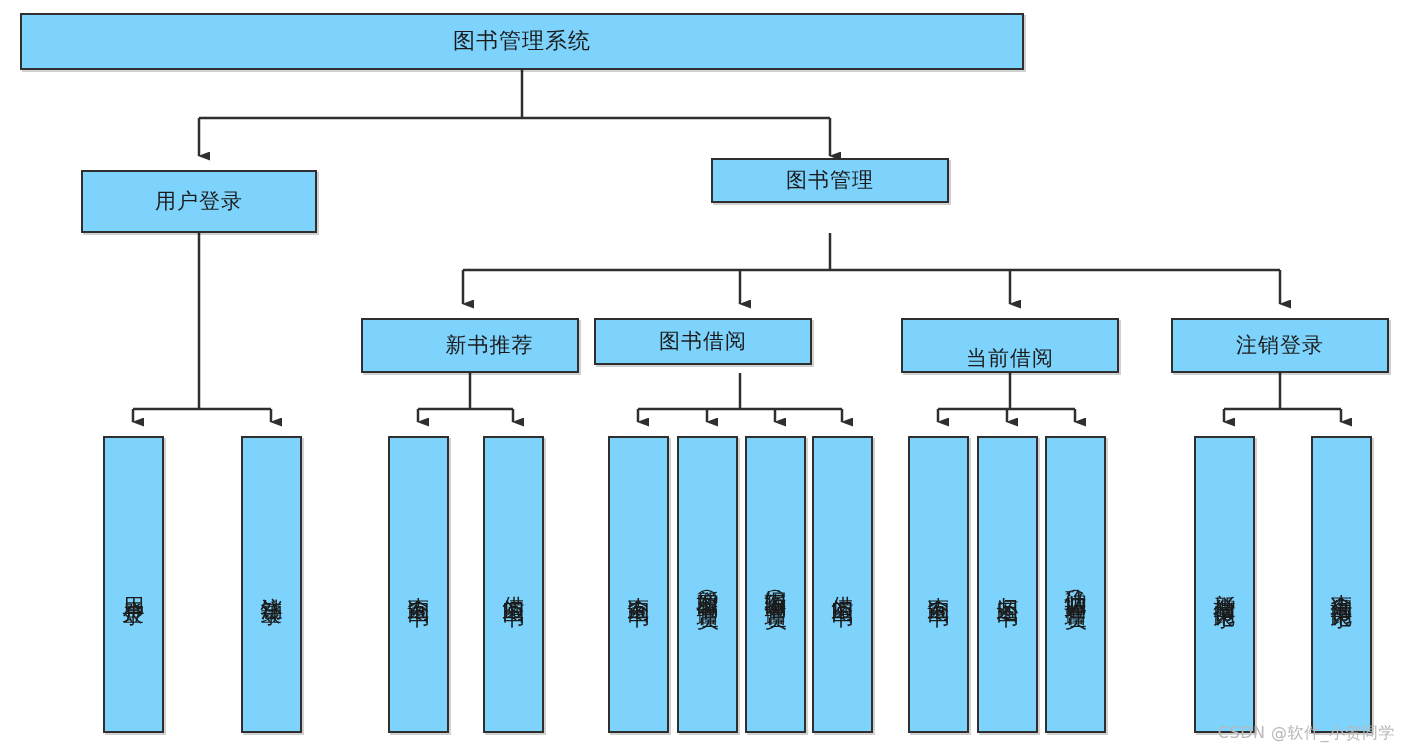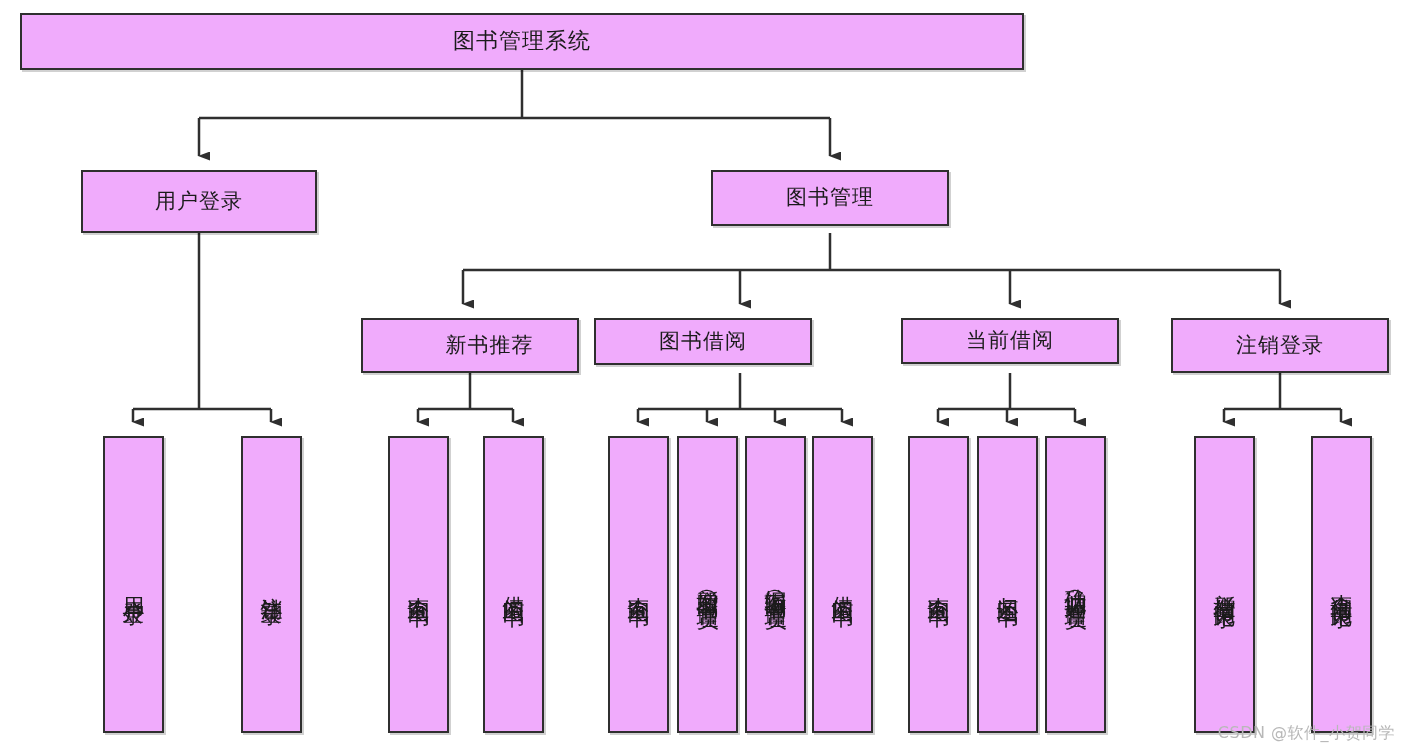--- a/index.html
+++ b/index.html
@@ -8,21 +8,21 @@
     background:#ffffff;
     font-family:"DejaVu Sans","Liberation Sans",sans-serif;
     overflow:hidden;
   }
   #stage{position:relative;width:1405px;height:747px;}
   svg.wires{position:absolute;left:0;top:0;width:1405px;height:747px;}
 
   .node{
     position:absolute;
     box-sizing:border-box;
-    background:#f0abfc;
+    background:#7dd3fc;
     border:2px solid #2f2f2f;
     box-shadow:2px 2px 0 rgba(0,0,0,0.18);
     display:flex;
     align-items:center;
     justify-content:center;
     color:#1b1b1b;
   }
   .node.h-node .label{
     font-size:21px;
     letter-spacing:1px;
@@ -112,31 +112,31 @@
     </g>
   </svg>
 
   <div class="node root h-node" style="left:20px;top:13px;width:1004px;height:57px;">
     <span class="label">图书管理系统</span>
   </div>
 
   <div class="node h-node" style="left:81px;top:170px;width:236px;height:63px;">
     <span class="label">用户登录</span>
   </div>
-  <div class="node h-node" style="left:711px;top:170px;width:238px;height:56px;">
+  <div class="node h-node" style="left:711px;top:158px;width:238px;height:45px;">
     <span class="label">图书管理</span>
   </div>
 
   <div class="node h-node" style="left:361px;top:318px;width:218px;height:55px;padding-left:39px;">
     <span class="label">新书推荐</span>
   </div>
   <div class="node h-node" style="left:594px;top:318px;width:218px;height:47px;">
     <span class="label">图书借阅</span>
   </div>
-  <div class="node h-node" style="left:901px;top:318px;width:218px;height:46px;">
+  <div class="node h-node" style="left:901px;top:318px;width:218px;height:55px;align-items:flex-end;">
     <span class="label">当前借阅</span>
   </div>
   <div class="node h-node" style="left:1171px;top:318px;width:218px;height:55px;">
     <span class="label">注销登录</span>
   </div>
 
   <div class="node leaf" style="left:103px;top:436px;width:61px;height:297px;">
     <span class="label">用户登录</span>
   </div>
   <div class="node leaf" style="left:241px;top:436px;width:61px;height:297px;">

